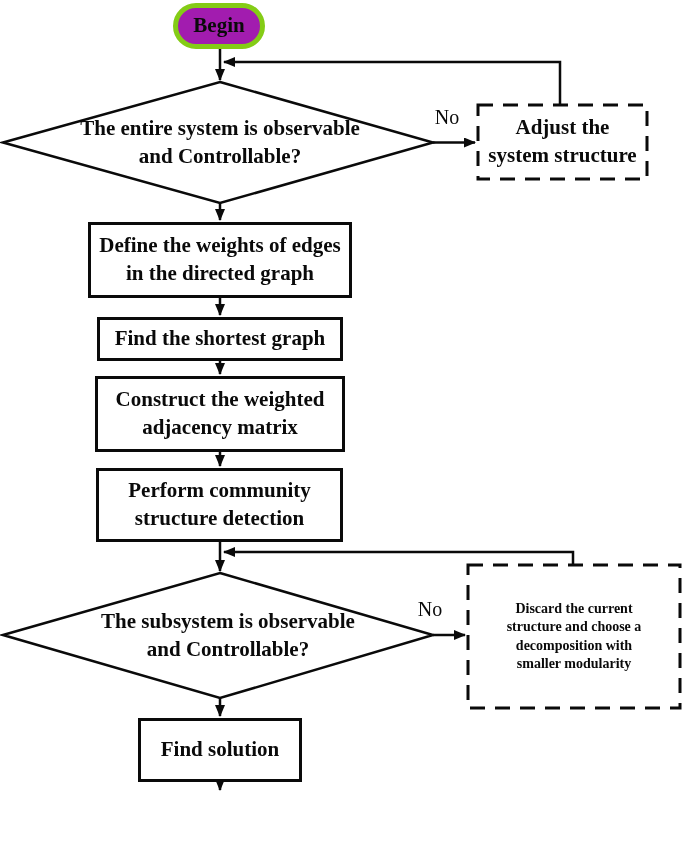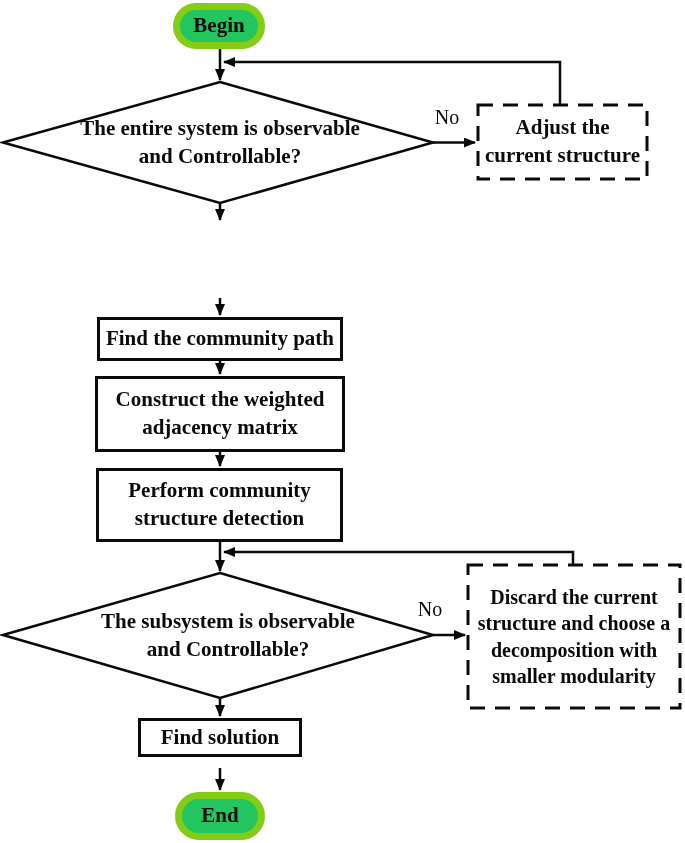--- a/index.html
+++ b/index.html
@@ -31,22 +31,22 @@
     font-weight: bold;
     font-size: 21px;
     line-height: 1.32;
     white-space: pre-line;
   }
   .box {
     border: 3px solid #0a0a0a;
     background: #ffffff;
   }
   .stadium {
-    border: 7px solid #84cc16;
-    background: #22c55e;
+    border: 5px solid #84cc16;
+    background: #a21caf;
     border-radius: 24px;
     font-size: 21px;
   }
   .floating {
     background: transparent;
   }
   .edge-label {
     position: absolute;
     font-weight: normal;
     font-size: 20px;
@@ -57,22 +57,22 @@
   #begin       { left: 173px; top: 3px;   width: 92px;  height: 46px; }
   #d1text      { left: 40px;  top: 114px; width: 360px; height: 58px; }
   #no1         { left: 425px; top: 106px; width: 44px;  height: 28px; }
   #dashed1text { left: 480px; top: 107px; width: 165px; height: 70px; }
   #box1        { left: 88px;  top: 222px; width: 264px; height: 76px; }
   #box2        { left: 97px;  top: 317px; width: 246px; height: 44px; }
   #box3        { left: 95px;  top: 376px; width: 250px; height: 76px; }
   #box4        { left: 96px;  top: 468px; width: 247px; height: 74px; }
   #d2text      { left: 48px;  top: 607px; width: 360px; height: 58px; }
   #no2         { left: 408px; top: 598px; width: 44px;  height: 28px; }
-  #dashed2text { left: 462px; top: 567px; width: 224px; height: 139px; font-size: 20px; }
-  #box5        { left: 138px; top: 718px; width: 164px; height: 39px; }
+  #dashed2text { left: 462px; top: 567px; width: 224px; height: 139px; font-size: 14px; }
+  #box5        { left: 138px; top: 718px; width: 164px; height: 64px; }
   #end         { left: 175px; top: 792px; width: 90px;  height: 48px; }
 </style>
 </head>
 <body>
 
 <div class="canvas">
 
   <svg class="layer" viewBox="0 0 685 843">
     <defs>
       <marker id="arr" viewBox="0 0 12 10" refX="11" refY="5" markerUnits="userSpaceOnUse" markerWidth="12" markerHeight="10" orient="auto">
@@ -101,38 +101,39 @@
   </svg>
 
   <div id="begin" class="node stadium">Begin</div>
 
   <div id="d1text" class="node floating">The entire system is observable
 and Controllable?</div>
 
   <div id="no1" class="edge-label">No</div>
 
   <div id="dashed1text" class="node floating">Adjust the
-current structure</div>
+system structure</div>
 
+  <div id="box1" class="node box">Define the weights of edges
+in the directed graph</div>
 
-  <div id="box2" class="node box">Find the community path</div>
+  <div id="box2" class="node box">Find the shortest graph</div>
 
   <div id="box3" class="node box">Construct the weighted
 adjacency matrix</div>
 
   <div id="box4" class="node box">Perform community
 structure detection</div>
 
   <div id="d2text" class="node floating">The subsystem is observable
 and Controllable?</div>
 
   <div id="no2" class="edge-label">No</div>
 
   <div id="dashed2text" class="node floating">Discard the current
 structure and choose a
 decomposition with
 smaller modularity</div>
 
   <div id="box5" class="node box">Find solution</div>
 
-  <div id="end" class="node stadium">End</div>
 
 </div>
 
 </body></html>

